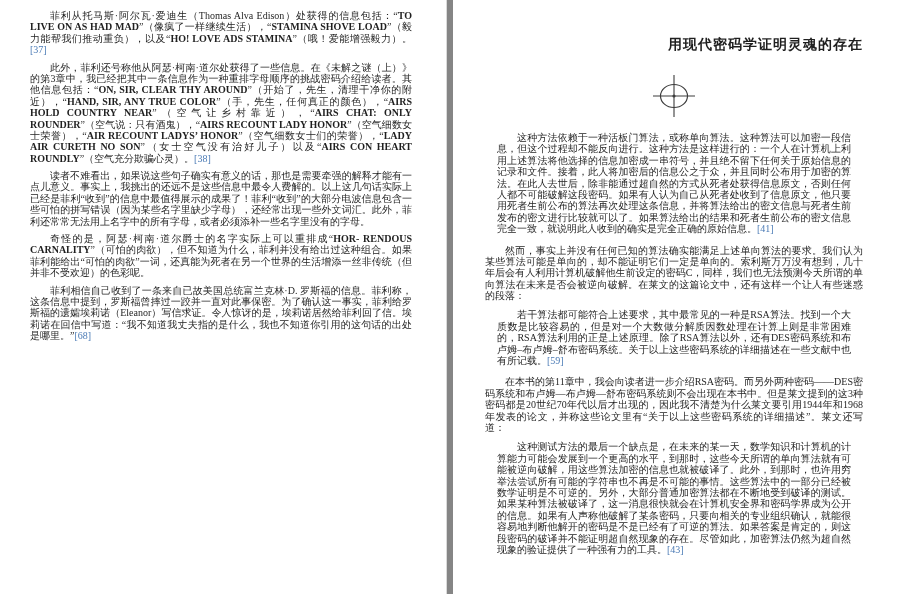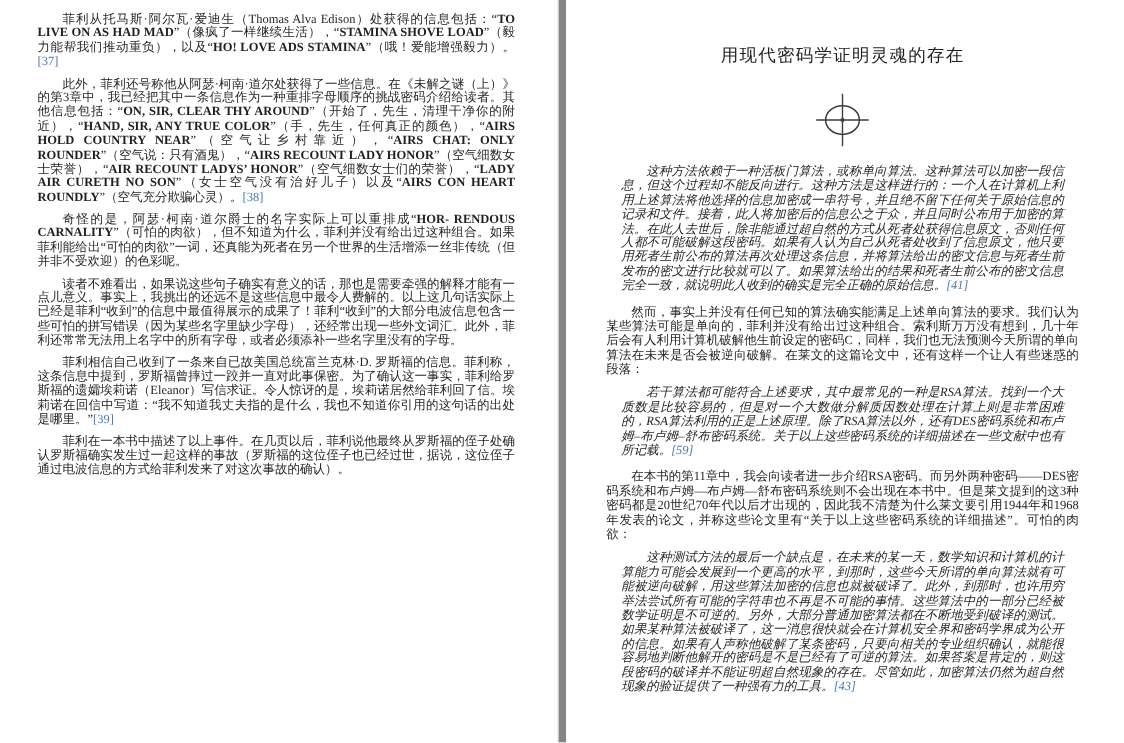--- a/index.html
+++ b/index.html
@@ -22,53 +22,51 @@
     margin: 0 0 6px 0;
     font-size: 10px;
     line-height: 1.14;
     text-align: justify;
     text-indent: 2em;
     word-break: break-word;
   }
   .quote {
     margin: 8px 0 10px 0;
     padding: 0 12px;
-    font-style: italic;
   }
   .quote .para { margin: 0; }
   b { font-weight: bold; }
 
   .chapter-title {
     margin: 0;
-    text-align: center;
+    text-align: right;
     font-size: 14px;
-    font-weight: normal;
+    font-weight: bold;
     letter-spacing: 1px;
   }
   .ornament-wrap { text-align: center; margin: 20px 0 14px 0; }
   .ornament-wrap svg { display: inline-block; vertical-align: middle; }
 
   .cite {
     color: #4a7ab5;
     text-decoration: none;
     cursor: pointer;
   }
 </style>
 </head>
 <body>
 
 <div class="spread">
 
   <div class="page page-left">
     <p class="para"><span>菲利从托马斯·阿尔瓦·爱迪生（Thomas Alva Edison）处获得的信息包括：“<b>TO LIVE ON AS HAD MAD</b>”（像疯了一样继续生活），“<b>STAMINA SHOVE LOAD</b>”（毅力能帮我们推动重负），以及“<b>HO! LOVE ADS STAMINA</b>”（哦！爱能增强毅力）。</span><a class="cite">[37]</a></p>
     <p class="para"><span>此外，菲利还号称他从阿瑟·柯南·道尔处获得了一些信息。在《未解之谜（上）》的第3章中，我已经把其中一条信息作为一种重排字母顺序的挑战密码介绍给读者。其他信息包括：“<b>ON, SIR, CLEAR THY AROUND</b>”（开始了，先生，清理干净你的附近），“<b>HAND, SIR, ANY TRUE COLOR</b>”（手，先生，任何真正的颜色），“<b>AIRS HOLD COUNTRY NEAR</b>”（空气让乡村靠近），“<b>AIRS CHAT: ONLY ROUNDER</b>”（空气说：只有酒鬼），“<b>AIRS RECOUNT LADY HONOR</b>”（空气细数女士荣誉），“<b>AIR RECOUNT LADYS’ HONOR</b>”（空气细数女士们的荣誉），“<b>LADY AIR CURETH NO SON</b>”（女士空气没有治好儿子）以及“<b>AIRS CON HEART ROUNDLY</b>”（空气充分欺骗心灵）。</span><a class="cite">[38]</a></p>
+    <p class="para"><span>读者不难看出，如果说这些句子确实有意义的话，那也是需要牵强的解释才能有一点儿意义。事实上，我挑出的还远不是这些信息中最令人费解的。以上这几句话实际上已经是菲利“收到”的信息中最值得展示的成果了！菲利“收到”的大部分电波信息包含一些可怕的拼写错误（因为某些名字里缺少字母），还经常出现一些外文词汇。此外，菲利还常常无法用上名字中的所有字母，或者必须添补一些名字里没有的字母。</span></p>
     <p class="para"><span>奇怪的是，阿瑟·柯南·道尔爵士的名字实际上可以重排成“<b>HOR- RENDOUS CARNALITY</b>”（可怕的肉欲），但不知道为什么，菲利并没有给出过这种组合。如果菲利能给出“可怕的肉欲”一词，还真能为死者在另一个世界的生活增添一丝非传统（但并非不受欢迎）的色彩呢。</span></p>
-    <p class="para"><span>读者不难看出，如果说这些句子确实有意义的话，那也是需要牵强的解释才能有一点儿意义。事实上，我挑出的还远不是这些信息中最令人费解的。以上这几句话实际上已经是菲利“收到”的信息中最值得展示的成果了！菲利“收到”的大部分电波信息包含一些可怕的拼写错误（因为某些名字里缺少字母），还经常出现一些外文词汇。此外，菲利还常常无法用上名字中的所有字母，或者必须添补一些名字里没有的字母。</span></p>
-    <p class="para"><span>菲利相信自己收到了一条来自已故美国总统富兰克林·D. 罗斯福的信息。菲利称，这条信息中提到，罗斯福曾摔过一跤并一直对此事保密。为了确认这一事实，菲利给罗斯福的遗孀埃莉诺（Eleanor）写信求证。令人惊讶的是，埃莉诺居然给菲利回了信。埃莉诺在回信中写道：“我不知道我丈夫指的是什么，我也不知道你引用的这句话的出处是哪里。”</span><a class="cite">[39]</a></p>
-    <p class="para"><span>菲利在一本书中描述了以上事件。在几页以后，菲利说他最终从罗斯福的侄子处确认罗斯福确实发生过一起这样的事故（罗斯福的这位侄子也已经过世，据说，这位侄子通过电波信息的方式给菲利发来了对这次事故的确认）。</span></p>
+    <p class="para"><span>菲利相信自己收到了一条来自已故美国总统富兰克林·D. 罗斯福的信息。菲利称，这条信息中提到，罗斯福曾摔过一跤并一直对此事保密。为了确认这一事实，菲利给罗斯福的遗孀埃莉诺（Eleanor）写信求证。令人惊讶的是，埃莉诺居然给菲利回了信。埃莉诺在回信中写道：“我不知道我丈夫指的是什么，我也不知道你引用的这句话的出处是哪里。”</span><a class="cite">[68]</a></p>
   </div>
 
   <div class="page-edge"></div>
   <div class="page-gutter"></div>
 
   <div class="page page-right">
 
     <h1 class="chapter-title">用现代密码学证明灵魂的存在</h1>
 
     <div class="ornament-wrap">
@@ -78,26 +76,26 @@
         <line x1="22" y1="1" x2="22" y2="43" stroke="#3c3c3c" stroke-width="1.1"></line>
         <circle cx="22" cy="22" r="1.6" fill="#3c3c3c"></circle>
       </svg>
     </div>
 
 
     <blockquote class="quote">
       <p class="para"><span>这种方法依赖于一种活板门算法，或称单向算法。这种算法可以加密一段信息，但这个过程却不能反向进行。这种方法是这样进行的：一个人在计算机上利用上述算法将他选择的信息加密成一串符号，并且绝不留下任何关于原始信息的记录和文件。接着，此人将加密后的信息公之于众，并且同时公布用于加密的算法。在此人去世后，除非能通过超自然的方式从死者处获得信息原文，否则任何人都不可能破解这段密码。如果有人认为自己从死者处收到了信息原文，他只要用死者生前公布的算法再次处理这条信息，并将算法给出的密文信息与死者生前发布的密文进行比较就可以了。如果算法给出的结果和死者生前公布的密文信息完全一致，就说明此人收到的确实是完全正确的原始信息。</span><a class="cite">[41]</a></p>
     </blockquote>
 
-    <p class="para"><span>然而，事实上并没有任何已知的算法确实能满足上述单向算法的要求。我们认为某些算法可能是单向的，菲利并没有给出过这种组合。索利斯万万没有想到，几十年后会有人利用计算机破解他生前设定的密码C，同样，我们也无法预测今天所谓的单向算法在未来是否会被逆向破解。在莱文的这篇论文中，还有这样一个让人有些迷惑的段落：</span></p>
+    <p class="para"><span>然而，事实上并没有任何已知的算法确实能满足上述单向算法的要求。我们认为某些算法可能是单向的，却不能证明它们一定是单向的。索利斯万万没有想到，几十年后会有人利用计算机破解他生前设定的密码C，同样，我们也无法预测今天所谓的单向算法在未来是否会被逆向破解。在莱文的这篇论文中，还有这样一个让人有些迷惑的段落：</span></p>
 
     <blockquote class="quote">
       <p class="para"><span>若干算法都可能符合上述要求，其中最常见的一种是RSA算法。找到一个大质数是比较容易的，但是对一个大数做分解质因数处理在计算上则是非常困难的，RSA算法利用的正是上述原理。除了RSA算法以外，还有DES密码系统和布卢姆–布卢姆–舒布密码系统。关于以上这些密码系统的详细描述在一些文献中也有所记载。</span><a class="cite">[59]</a></p>
     </blockquote>
 
-    <p class="para"><span>在本书的第11章中，我会向读者进一步介绍RSA密码。而另外两种密码——DES密码系统和布卢姆—布卢姆—舒布密码系统则不会出现在本书中。但是莱文提到的这3种密码都是20世纪70年代以后才出现的，因此我不清楚为什么莱文要引用1944年和1968年发表的论文，并称这些论文里有“关于以上这些密码系统的详细描述”。可怕的肉欲：</span></p>
+    <p class="para"><span>在本书的第11章中，我会向读者进一步介绍RSA密码。而另外两种密码——DES密码系统和布卢姆—布卢姆—舒布密码系统则不会出现在本书中。但是莱文提到的这3种密码都是20世纪70年代以后才出现的，因此我不清楚为什么莱文要引用1944年和1968年发表的论文，并称这些论文里有“关于以上这些密码系统的详细描述”。莱文还写道：</span></p>
 
     <blockquote class="quote">
       <p class="para"><span>这种测试方法的最后一个缺点是，在未来的某一天，数学知识和计算机的计算能力可能会发展到一个更高的水平，到那时，这些今天所谓的单向算法就有可能被逆向破解，用这些算法加密的信息也就被破译了。此外，到那时，也许用穷举法尝试所有可能的字符串也不再是不可能的事情。这些算法中的一部分已经被数学证明是不可逆的。另外，大部分普通加密算法都在不断地受到破译的测试。如果某种算法被破译了，这一消息很快就会在计算机安全界和密码学界成为公开的信息。如果有人声称他破解了某条密码，只要向相关的专业组织确认，就能很容易地判断他解开的密码是不是已经有了可逆的算法。如果答案是肯定的，则这段密码的破译并不能证明超自然现象的存在。尽管如此，加密算法仍然为超自然现象的验证提供了一种强有力的工具。</span><a class="cite">[43]</a></p>
     </blockquote>
 
   </div>
 </div>
 
 </body></html>

